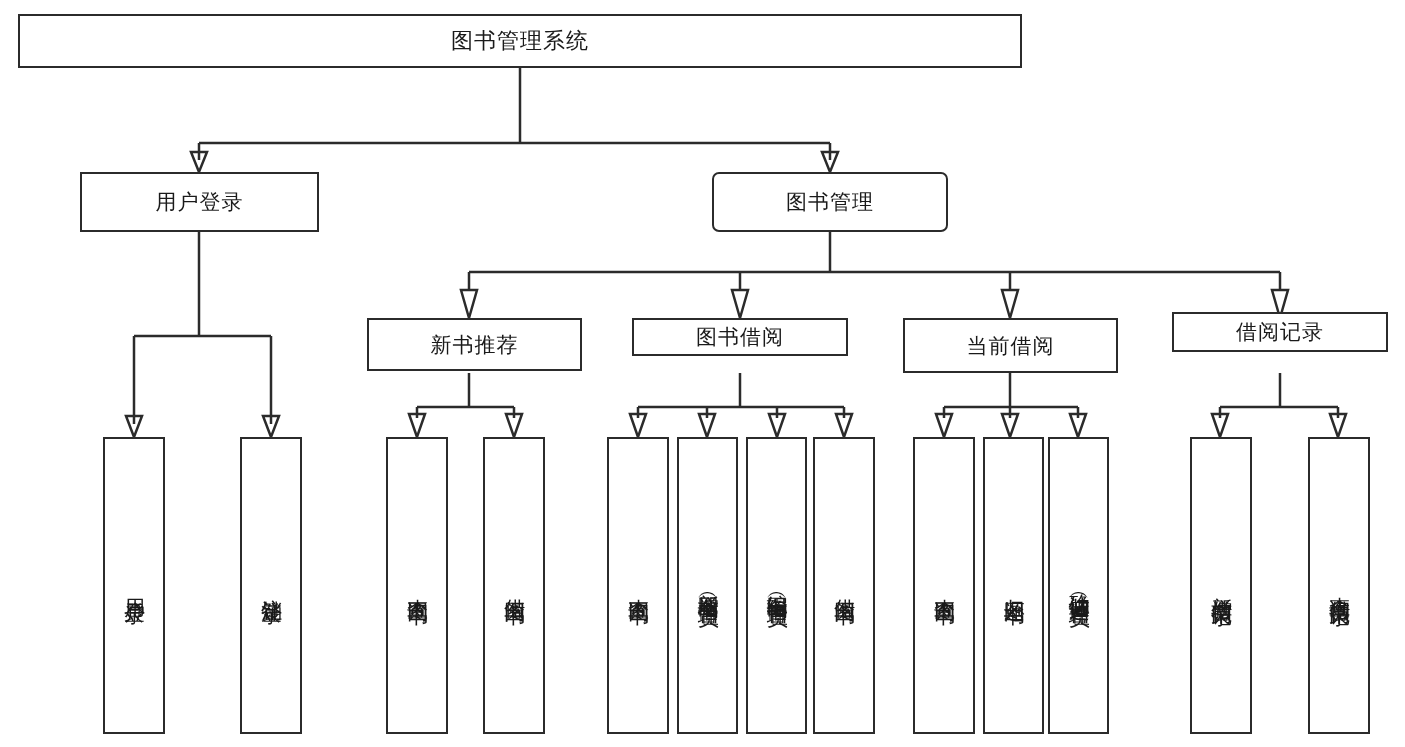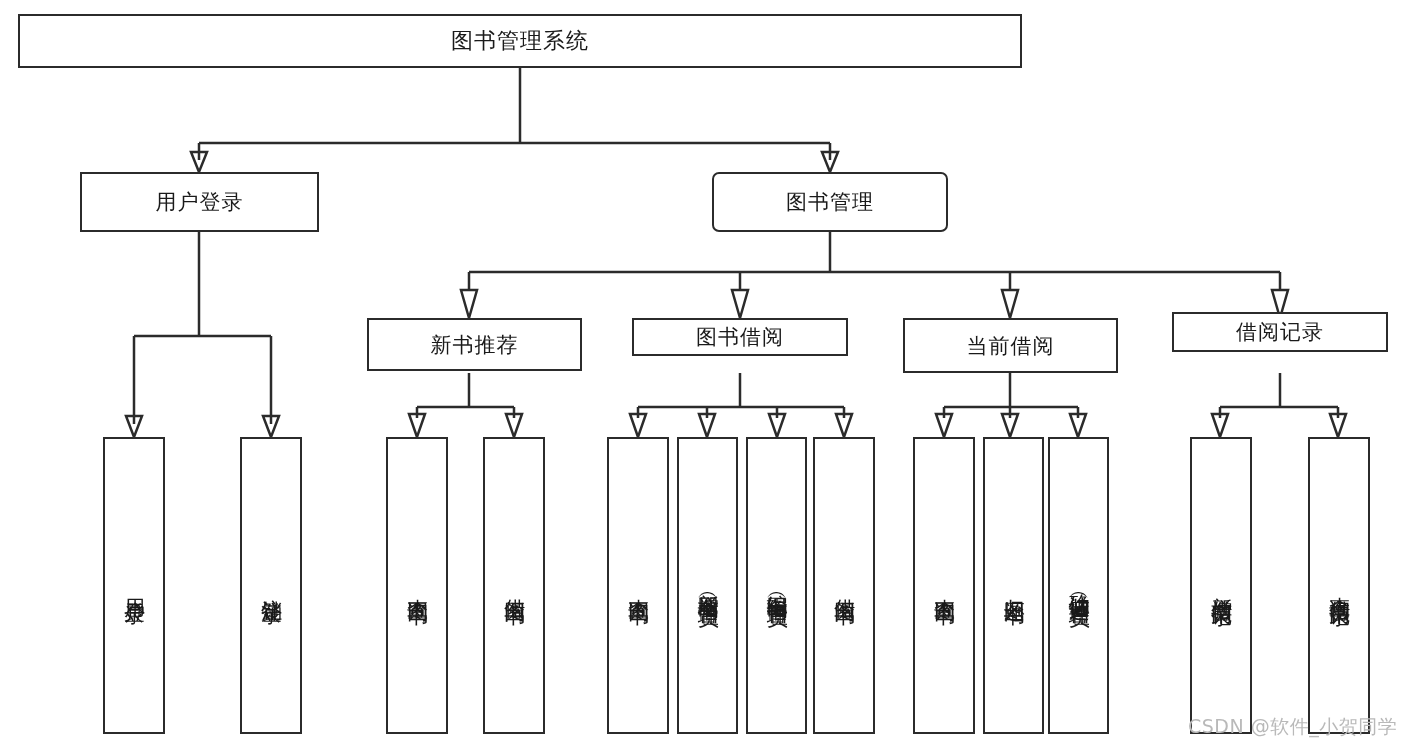--- a/index.html
+++ b/index.html
@@ -206,15 +206,14 @@
     <span class="vtext">确认归还（管理员）</span>
   </div>
 
   <div class="node leaf" style="left:1190px; top:437px; width:62px; height:297px;">
     <span class="vtext">新增借阅记录</span>
   </div>
   <div class="node leaf" style="left:1308px; top:437px; width:62px; height:297px;">
     <span class="vtext">查询借阅记录</span>
   </div>
 
-  <div class="watermark">CSDN @软件_小贺同学</div>
 
 </div>
 
 </body></html>

